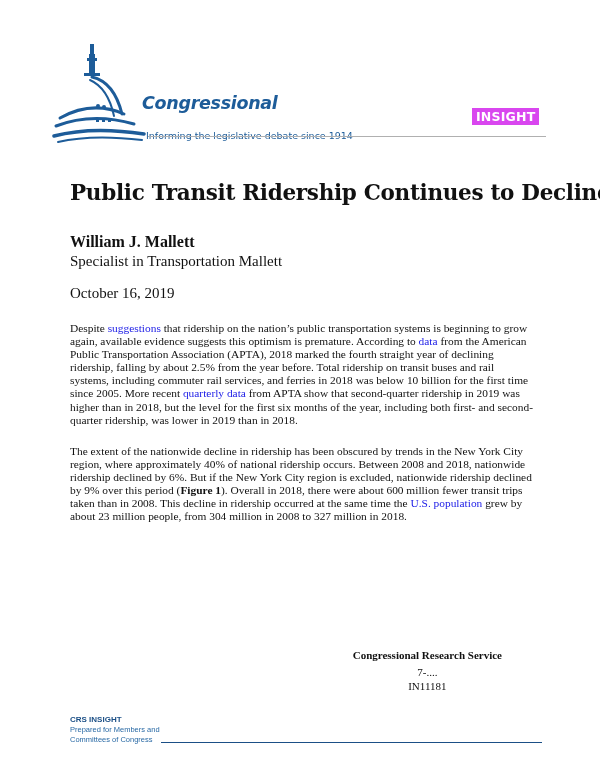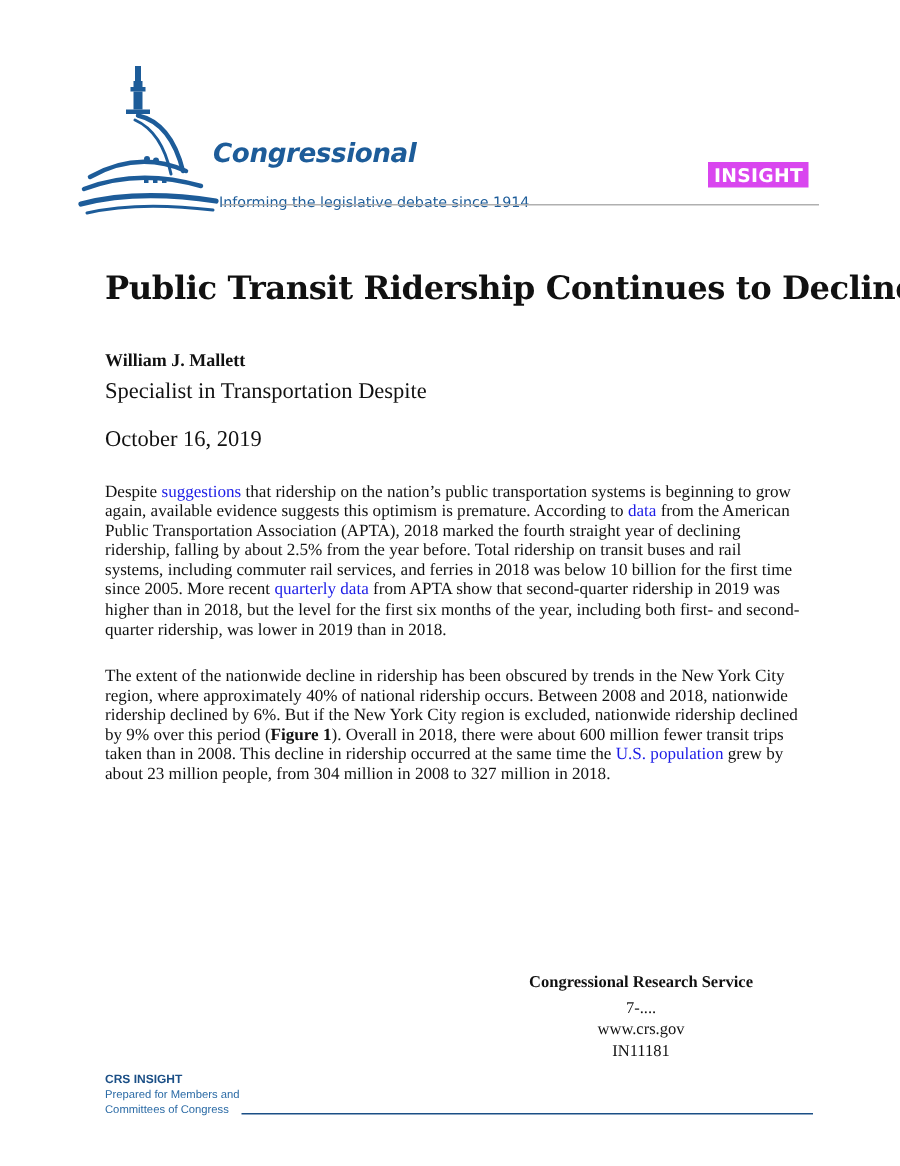--- a/index.html
+++ b/index.html
@@ -8,21 +8,21 @@
 
   .logo { position: absolute; left: 52px; top: 40px; width: 300px; height: 110px; }
   .logo svg { position: absolute; left: 0; top: 0; }
   .logo-name { position: absolute; left: 90px; top: 55px; font-family: "DejaVu Sans", sans-serif; font-weight: bold; font-style: italic; color: #1d5c99; font-size: 17.5px; line-height: 17px; letter-spacing: -0.3px; }
   .logo-tag { position: absolute; left: 94px; top: 90px; font-family: "DejaVu Sans", sans-serif; color: #1d5c99; font-size: 9.5px; white-space: nowrap; }
 
   .insight-badge { position: absolute; left: 472px; top: 108px; background: #d946ef; color: #fff; font-family: "DejaVu Sans", sans-serif; font-weight: bold; font-size: 12.5px; padding: 1px 4px; letter-spacing: 0.2px; line-height: 15px; }
   .header-rule { position: absolute; left: 148px; top: 136px; width: 398px; height: 1px; background: #b0b0b0; }
 
   .title { position: absolute; left: 70px; top: 180px; font-family: "DejaVu Serif", serif; font-weight: bold; font-size: 21.5px; color: #111; white-space: nowrap; letter-spacing: -0.3px; }
-  .author { position: absolute; left: 70px; top: 233px; font-family: "Liberation Serif", serif; font-weight: bold; font-size: 12px; color: #111; text-align: center; }
+  .author { position: absolute; left: 70px; top: 233px; font-family: "Liberation Serif", serif; font-weight: bold; font-size: 16px; color: #111; text-align: center; }
   .author-title { position: absolute; left: 70px; top: 253px; font-family: "Liberation Serif", serif; font-size: 15px; color: #111; }
   .date { position: absolute; left: 70px; top: 285px; font-family: "Liberation Serif", serif; font-size: 15px; color: #111; }
 
   .body { position: absolute; left: 70px; top: 304px; width: 464px; font-family: "Liberation Serif", serif; font-size: 11.4px; line-height: 13.1px; color: #111; }
   .body p { margin: 18px 0 6px 0; }
   .body a { color: #1a1ae6; text-decoration: none; }
   .body b { font-weight: bold; }
 
   .footer-right { position: absolute; right: 70px; top: 648px; text-align: center; font-family: "Liberation Serif", serif; font-size: 11px; line-height: 14.5px; color: #111; }
   .footer-right .org { font-weight: bold; margin-bottom: 2px; }
@@ -69,36 +69,35 @@
       <div>Congressional</div>
     </div>
     <div class="logo-tag">Informing the legislative debate since 1914</div>
   </div>
 
   <div class="insight-badge">INSIGHT</div>
   <div class="header-rule"></div>
 
   <div class="title">Public Transit Ridership Continues to Decline</div>
   <div class="author">William J. Mallett</div>
-  <div class="author-title">Specialist in Transportation Despite</div>
+  <div class="author-title">Specialist in Transportation Mallett</div>
   <div class="date">October 16, 2019</div>
 
   <div class="body">
     <p>
       <span>Despite </span><a>suggestions</a><span> that ridership on the nation’s public transportation systems is beginning to grow again, available evidence suggests this optimism is premature. According to </span><a>data</a><span> from the American Public Transportation Association (APTA), 2018 marked the fourth straight year of declining ridership, falling by about 2.5% from the year before. Total ridership on transit buses and rail systems, including commuter rail services, and ferries in 2018 was below 10 billion for the first time since 2005. More recent </span><a>quarterly data</a><span> from APTA show that second-quarter ridership in 2019 was higher than in 2018, but the level for the first six months of the year, including both first- and second-quarter ridership, was lower in 2019 than in 2018.</span>
     </p>
     <p>
       <span>The extent of the nationwide decline in ridership has been obscured by trends in the New York City region, where approximately 40% of national ridership occurs. Between 2008 and 2018, nationwide ridership declined by 6%. But if the New York City region is excluded, nationwide ridership declined by 9% over this period (</span><b>Figure 1</b><span>). Overall in 2018, there were about 600 million fewer transit trips taken than in 2008. This decline in ridership occurred at the same time the </span><a>U.S. population</a><span> grew by about 23 million people, from 304 million in 2008 to 327 million in 2018.</span>
     </p>
   </div>
 
   <div class="footer-right">
     <div class="org">Congressional Research Service</div>
     <div>7-....</div>
-    <div>www.crs.gov</div>
     <div>IN11181</div>
   </div>
 
   <div class="footer-left">
     <div class="label">CRS INSIGHT</div>
     <div>Prepared for Members and</div>
     <div>Committees of Congress</div>
   </div>
   <div class="footer-rule"></div>
 

